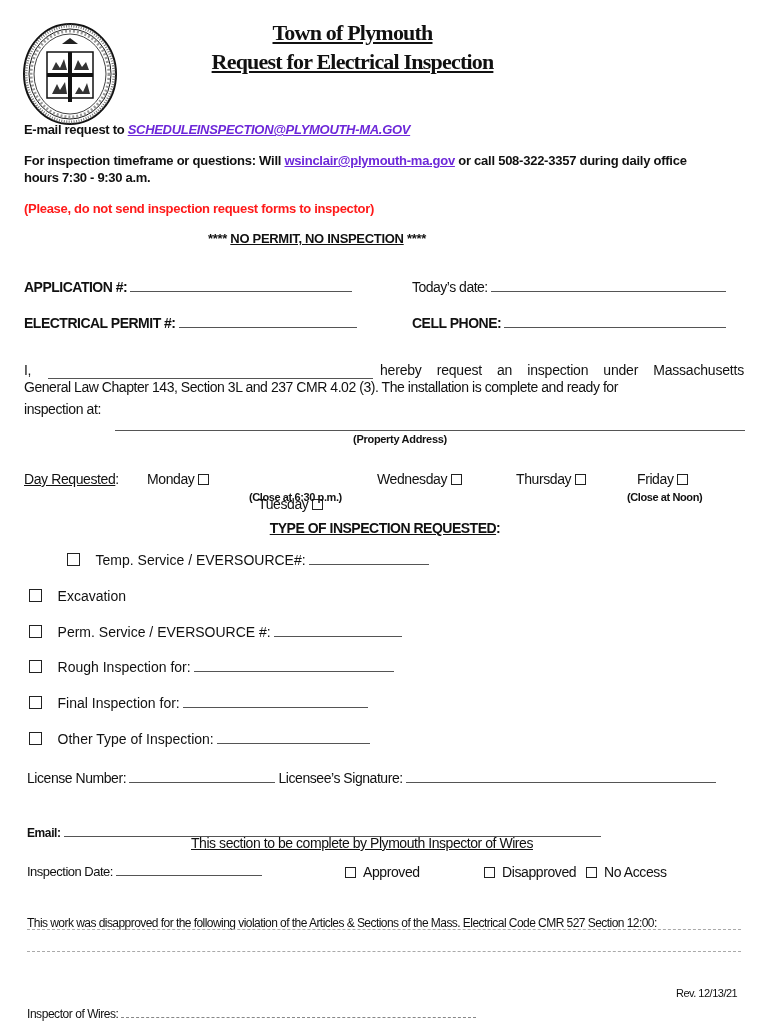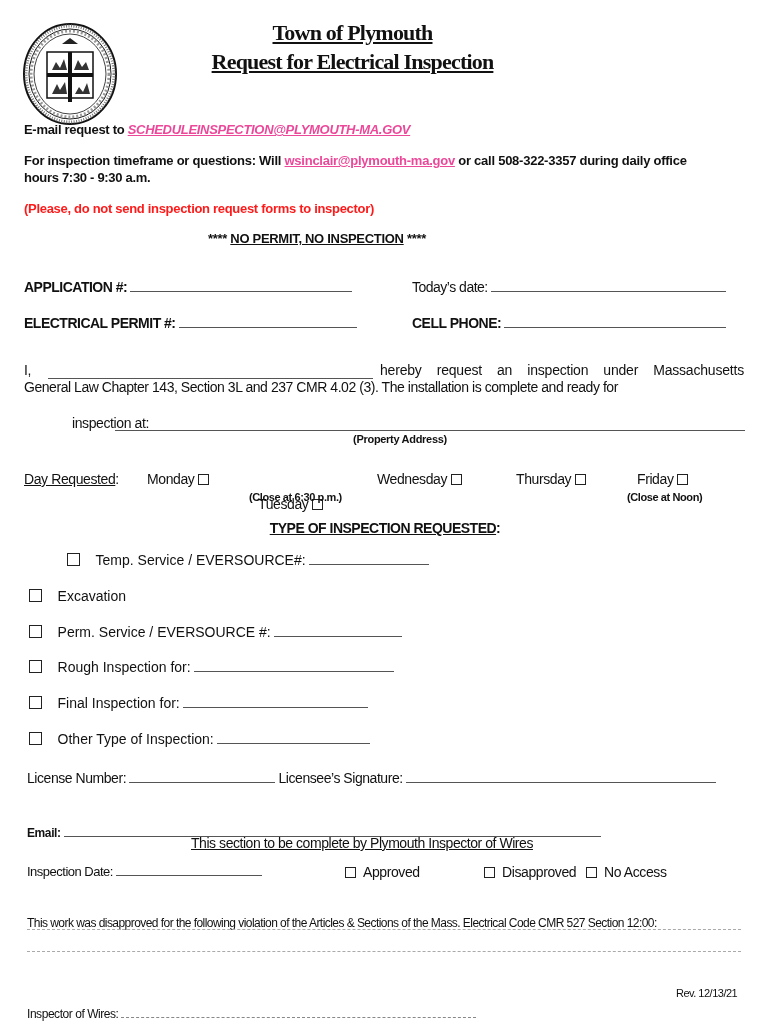--- a/index.html
+++ b/index.html
@@ -3,21 +3,21 @@
 <meta charset="utf-8">
 <style>
   html,body{margin:0;padding:0;background:#fff;}
   body{width:770px;height:1024px;position:relative;overflow:hidden;
        font-family:"Liberation Sans", sans-serif;color:#111;}
   .abs{position:absolute;white-space:nowrap;}
   .bold{font-weight:bold;}
   .u{text-decoration:underline;}
   .title{font-family:"Liberation Serif", serif;font-weight:bold;font-size:22px;
          text-decoration:underline;letter-spacing:-0.8px;text-align:center;width:705px;left:0;}
-  .link{color:#ec4899;text-decoration:underline;}
+  .link{color:#6d28d9;text-decoration:underline;}
   .red{color:#ff1a1a;}
   .line{display:inline-block;border-bottom:1px solid #555;vertical-align:baseline;height:1px;margin-left:3px;}
   .dline{position:absolute;border-bottom:1px dashed #aaa;height:1px;}
   .cb{display:inline-block;width:11px;height:11px;border:1.3px solid #222;vertical-align:-1px;box-sizing:border-box;}
   .f14{font-size:14px;}
   .f13{font-size:13px;}
   .f12{font-size:12px;margin-top:22px;}
   .f11{font-size:11px;}
   .seal{position:absolute;left:22px;top:22px;width:96px;height:104px;}
 </style>
@@ -65,21 +65,21 @@
   <span>ELECTRICAL PERMIT #:</span><span class="line" style="width:178px;"></span>
 </div>
 <div class="abs f14 bold" style="left:412px;top:315px;letter-spacing:-0.5px;">
   <span>CELL PHONE:</span><span class="line" style="width:222px;"></span>
 </div>
 
 <div class="abs f14" style="left:24px;top:362px;letter-spacing:-0.3px;">I,</div>
 <span class="abs line" style="left:45px;top:377px;width:325px;"></span>
 <div class="abs f14" style="left:380px;top:362px;width:364px;text-align:justify;text-align-last:justify;white-space:normal;letter-spacing:-0.2px;">hereby request an inspection under Massachusetts</div>
 <div class="abs f14" style="left:24px;top:379px;letter-spacing:-0.45px;">General Law Chapter 143, Section 3L and 237 CMR 4.02 (3). The installation is complete and ready for</div>
-<div class="abs f14" style="left:24px;top:415px;letter-spacing:-0.4px;margin-left:48px;">inspection at:</div>
+<div class="abs f14" style="left:24px;top:401px;letter-spacing:-0.4px;">inspection at:</div>
 <span class="abs line" style="left:112px;top:429px;width:630px;"></span>
 <div class="abs f11 bold" style="left:0;width:800px;text-align:center;top:433px;letter-spacing:-0.3px;">(Property Address)</div>
 
 <div class="abs f14" style="left:24px;top:471px;letter-spacing:-0.4px;"><span class="u">Day Requested</span><span>:</span></div>
 
 <div class="abs f14" style="left:147px;top:471px;letter-spacing:-0.4px;"><span>Monday</span> <span class="cb"></span></div>
 <div class="abs f14" style="left:258px;top:496px;letter-spacing:-0.4px;"><span>Tuesday</span> <span class="cb"></span></div>
 <div class="abs f11 bold" style="left:249px;top:491px;letter-spacing:-0.4px;">(Close at 6:30 p.m.)</div>
 <div class="abs f14" style="left:377px;top:471px;letter-spacing:-0.4px;"><span>Wednesday</span> <span class="cb"></span></div>
 <div class="abs f14" style="left:516px;top:471px;letter-spacing:-0.4px;"><span>Thursday</span> <span class="cb"></span></div>

